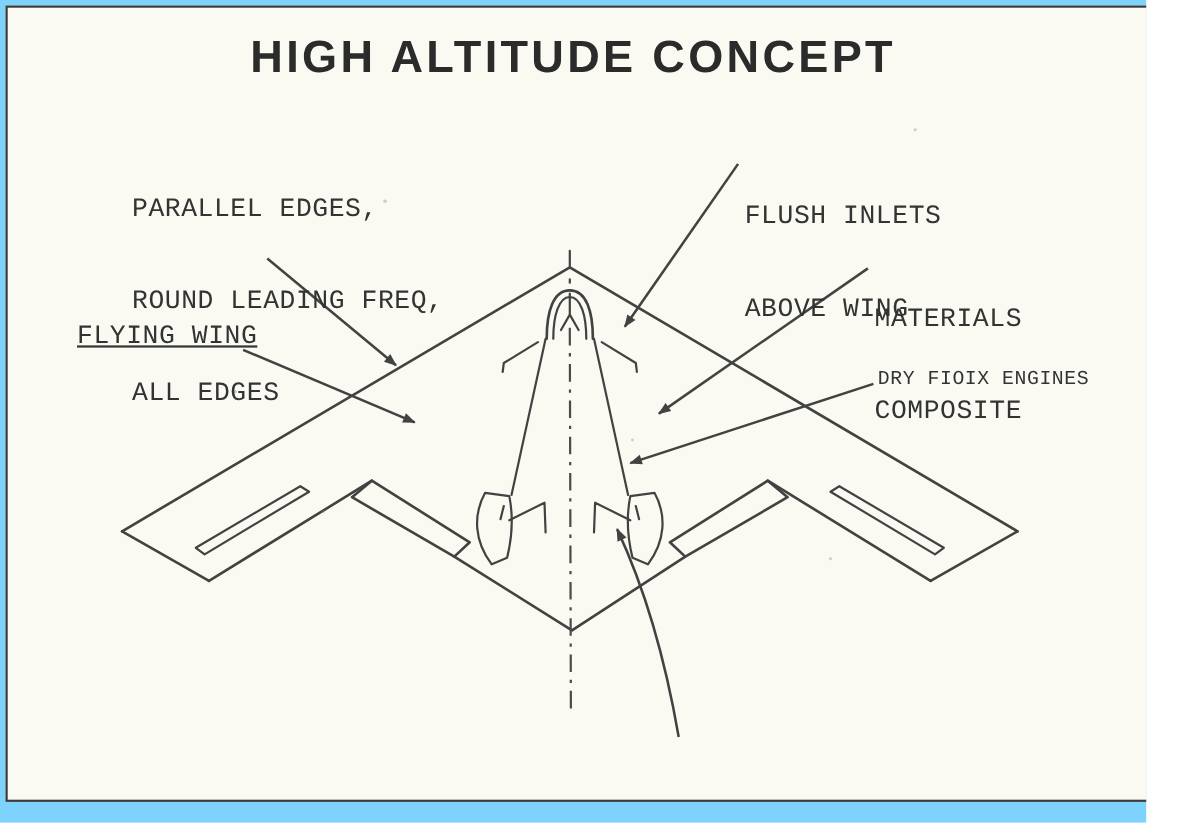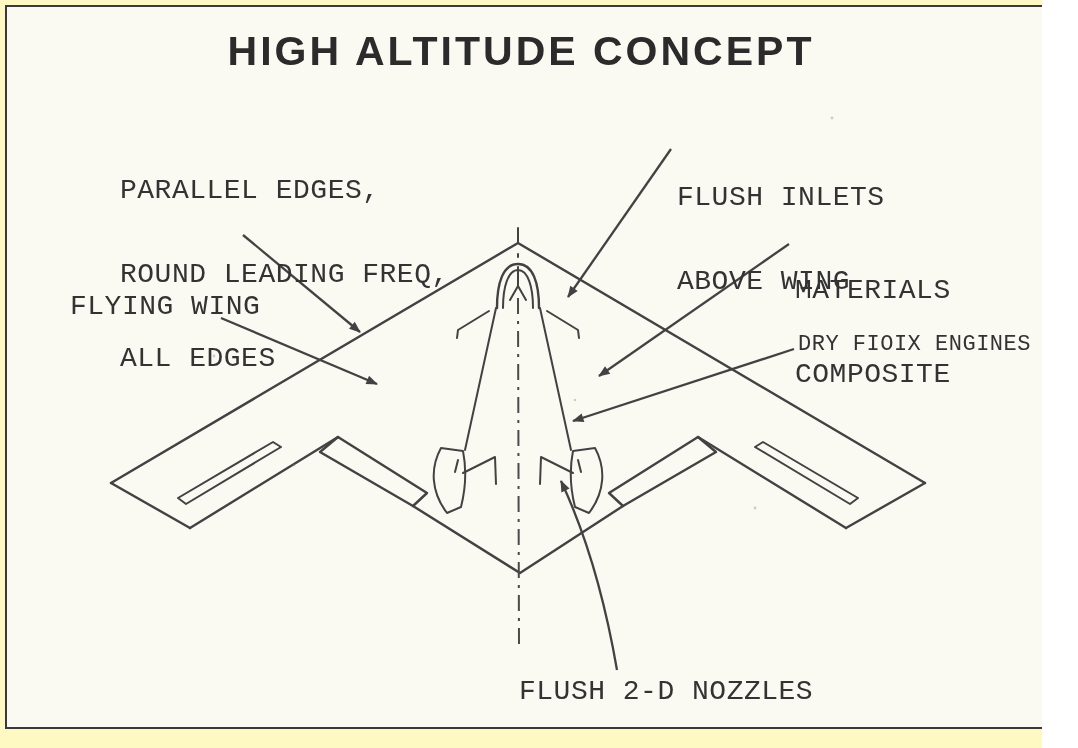--- a/index.html
+++ b/index.html
@@ -1,40 +1,40 @@
 <!DOCTYPE html>
 <html><head>
 <meta charset="utf-8">
 <style>
   html,body{margin:0;padding:0;background:#ffffff;}
   .page{
     position:relative;width:1042px;height:748px;overflow:hidden;
-    background:#fef9c3;
+    background:#7dd3fc;
     font-family:"Liberation Mono","DejaVu Sans Mono",monospace;
   }
   .frame{
     position:absolute;left:5px;top:5px;width:1060px;height:720px;
     border:2px solid #3a3a3a;background:#fafaf3;box-sizing:content-box;
   }
   .title{
     position:absolute;left:0;right:0;top:28px;text-align:center;
     font-family:"Liberation Sans","DejaVu Sans",sans-serif;
     font-weight:bold;font-size:41px;letter-spacing:3px;color:#2b2b2b;
     white-space:pre;
   }
   .lbl{
-    position:absolute;font-size:28px;line-height:28px;color:#333333;
+    position:absolute;font-size:24px;line-height:28px;color:#333333;
     white-space:pre;letter-spacing:0.5px;
   }
   .lbl div{min-height:28px;}
   #lbl-edges{left:120px;top:121px;}
-  #lbl-flying-wing{left:70px;top:293px;}
+  #lbl-flying-wing{left:70px;top:293px;text-decoration:underline;}
   #lbl-flush-inlets{left:677px;top:128px;}
   #lbl-composite{left:795px;top:221px;}
-  #lbl-dry-engines{left:798px;top:331px;font-size:22px;}
+  #lbl-dry-engines{left:798px;top:331px;font-size:18px;}
   #lbl-nozzles{left:519px;top:678px;}
   svg.drawing{position:absolute;left:0;top:0;}
   .ink{stroke:#424242;fill:none;stroke-width:2.4;stroke-linejoin:round;stroke-linecap:round;}
   .thin{stroke-width:2;}
   .centerline{stroke:#4a4a4a;fill:none;stroke-width:2;stroke-dasharray:16 7 3 7;}
   .leader{stroke:#424242;fill:none;stroke-width:2.3;}
   .speck{fill:#777;opacity:.35;}
 </style>
 </head>
 <body>
@@ -124,15 +124,14 @@
     <div>ABOVE WING</div>
   </div>
 
   <div class="lbl" id="lbl-composite">
     <div>MATERIALS</div>
     <div>COMPOSITE</div>
   </div>
 
   <div class="lbl" id="lbl-dry-engines">DRY FIOIX ENGINES</div>
 
-  <div class="lbl" id="lbl-nozzles">FLUSH 2-D NOZZLES</div>
 
 </div>
 
 </body></html>

